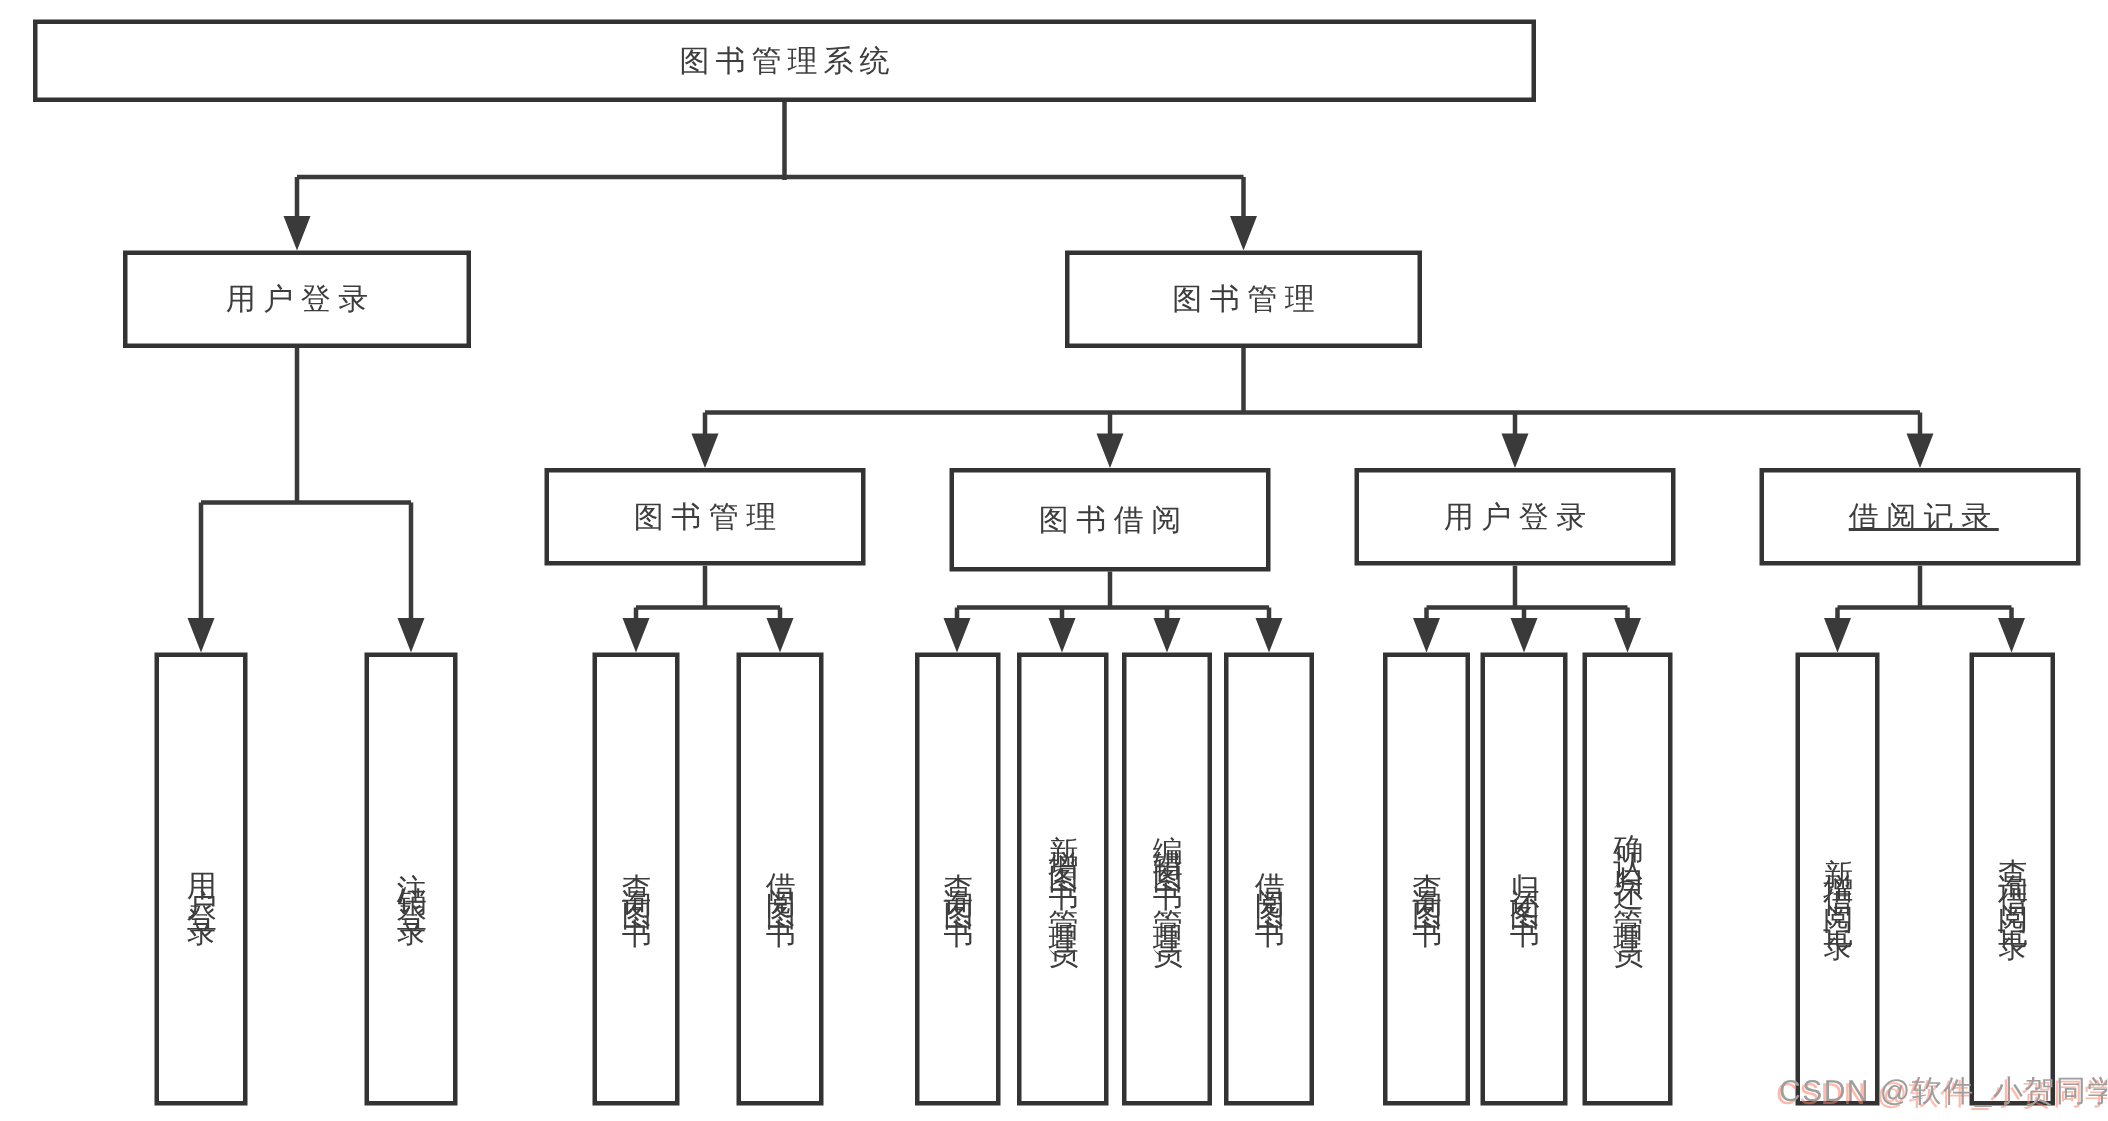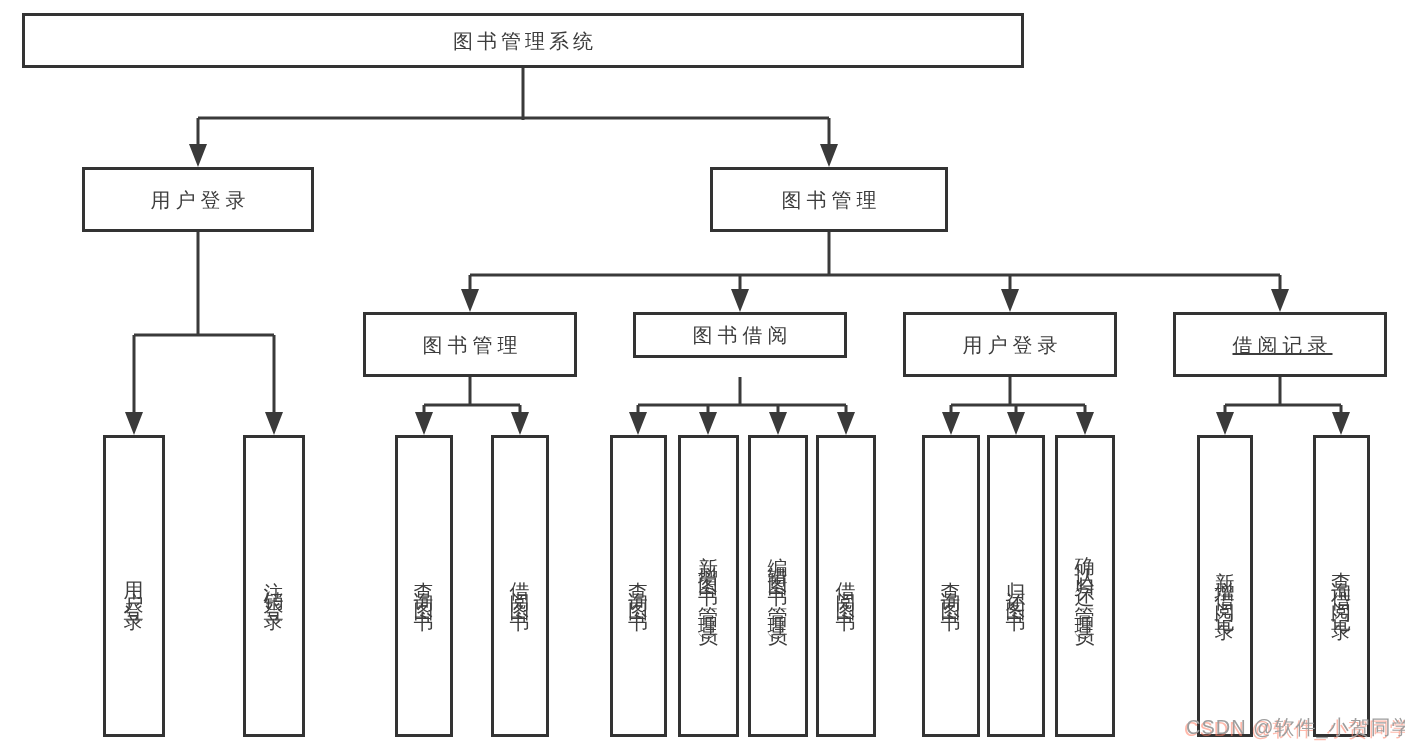--- a/index.html
+++ b/index.html
@@ -96,21 +96,21 @@
              M1076,412 L1094,412 L1085,435 Z M1216,412 L1234,412 L1225,435 Z
              M1332,412 L1350,412 L1341,435 Z"></path>
   </svg>
 
   <div class="node root" style="left:22px; top:13px; width:1002px; height:55px;">图书管理系统</div>
 
   <div class="node" style="left:82px; top:167px; width:232px; height:65px;">用户登录</div>
   <div class="node" style="left:710px; top:167px; width:238px; height:65px;">图书管理</div>
 
   <div class="node" style="left:363px; top:312px; width:214px; height:65px;">图书管理</div>
-  <div class="node" style="left:633px; top:312px; width:214px; height:46px;">图书借阅</div>
+  <div class="node" style="left:633px; top:312px; width:214px; height:69px;">图书借阅</div>
   <div class="node" style="left:903px; top:312px; width:214px; height:65px;">用户登录</div>
   <div class="node" style="left:1173px; top:312px; width:214px; height:65px;text-decoration:underline;">借阅记录</div>
 
   <div class="vnode" style="left:103px; top:435px; width:62px; height:302px;">用户登录</div>
   <div class="vnode" style="left:243px; top:435px; width:62px; height:302px;">注销登录</div>
 
   <div class="vnode" style="left:395px; top:435px; width:58px; height:302px;">查询图书</div>
   <div class="vnode" style="left:491px; top:435px; width:58px; height:302px;">借阅图书</div>
 
   <div class="vnode" style="left:610px; top:435px; width:57px; height:302px;">查询图书</div>

